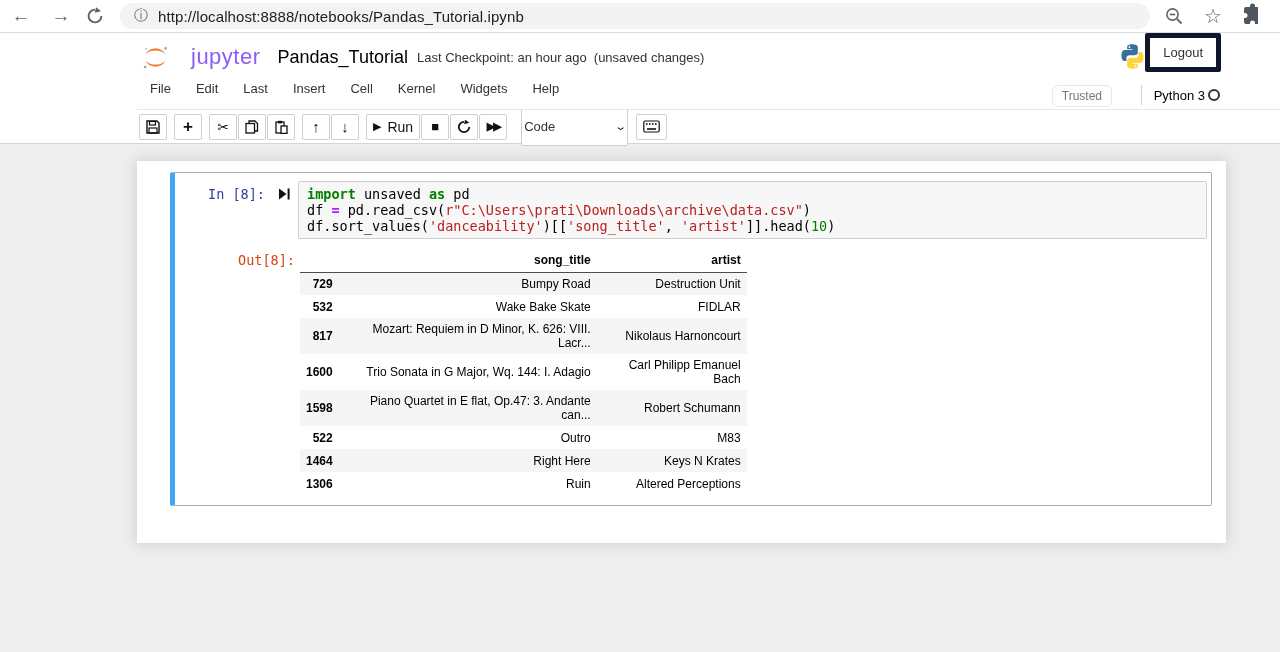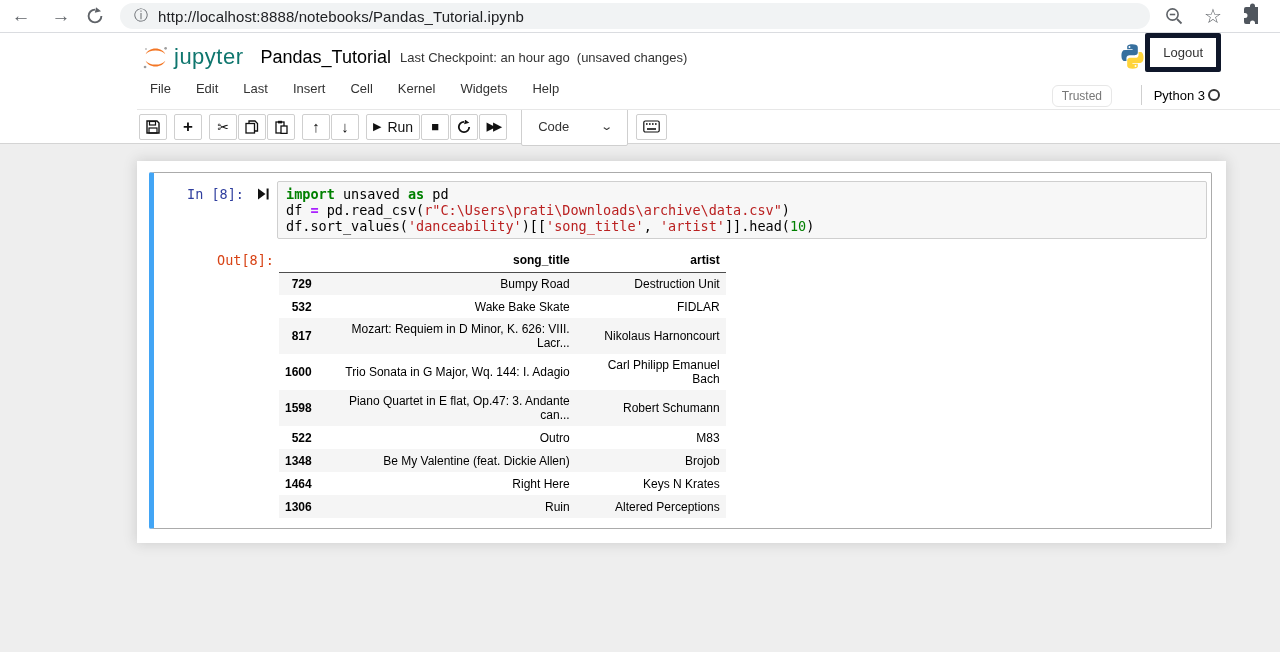--- a/index.html
+++ b/index.html
@@ -19,21 +19,21 @@
   .omni-url { color:#202124; font-size:15px; letter-spacing:.1px; }
   .chrome-right { display:flex; align-items:center; margin-left:14px; }
   .chrome-right > * { margin-right:20px; }
   .star-ico { color:#5f6368; font-size:20px; cursor:pointer; }
   .puzzle-wrap { width:16px; overflow:hidden; margin-right:0; }
 
   
   .jp-header { height:48px; background:#fff; display:flex; align-items:center;
                padding-left:142px; position:relative; }
   .jp-logo { display:flex; align-items:center; cursor:pointer; }
-  .jp-logo-text { font-size:22px; color:#0f766e; margin-left:5px; letter-spacing:.5px; }
+  .jp-logo-text { font-size:22px; color:#8b5cf6; margin-left:22px; letter-spacing:.5px; }
   .nb-title { font-size:18px; color:#000; margin-left:17px; cursor:pointer; }
   .checkpoint { font-size:13px; color:#333; margin-left:9px; }
   .unsaved { font-size:13px; color:#333; margin-left:7px; }
   .py-logo { position:absolute; right:134px; top:10px; cursor:default; }
   .logout-btn { position:absolute; right:59px; top:0; padding:7px 13px; font-size:13px;
                 color:#333; background:#fff; border:5px solid #0f172a; border-radius:2px; cursor:pointer; }
 
   
   .menu-bar { height:29px; background:#fff; position:relative; padding-left:150px;
               display:flex; align-items:flex-start; }
@@ -53,28 +53,28 @@
   .tb-btn { height:26px; min-width:28px; background:#fff; border:1px solid #cfcfcf; border-radius:2px;
             display:inline-flex; align-items:center; justify-content:center; padding:0 6px;
             font-size:13px; color:#111; cursor:pointer; margin-right:1px; }
   .tb-btn:last-child { margin-right:0; }
   .tb-txt { font-size:14px; line-height:1; }
   .arrow-glyph { font-size:15px; font-weight:bold; }
   .ff-glyph { font-size:11px; letter-spacing:-2px; font-weight:bold; }
   .run-label { margin-left:6px; font-size:14px; }
   .cell-type-dd { width:107px; height:38px; border:1px solid #cfcfcf; border-radius:2px; background:#fff;
                   display:flex; align-items:center; justify-content:space-between;
-                  padding:0 16px; margin:0 8px 0 7px; cursor:pointer; }
+                  padding:0 2px; margin:0 8px 0 7px; cursor:pointer; }
   .dd-label { font-size:13px; color:#333; }
   .chev { font-size:11px; color:#333; transform:scaleX(1.4); }
 
   
   .nb-body { height:509px; background:#eee; border-top:1px solid #d4d4d4; }
   .nb-container { width:1089px; margin-left:137px; margin-top:17px; background:#fff; height:382px;
-                  box-shadow:0 0 12px 1px rgba(87,87,87,.2); padding:11px 14px 0 12px; }
+                  box-shadow:0 0 12px 1px rgba(87,87,87,.2); padding:11px 14px 0 33px; }
   .cell { border:1px solid #ababab; border-left:5px solid #42a5f5; border-radius:2px;
           padding:8px 4px 10px 0; }
   .row { display:flex; }
   .prompt-col { width:123px; flex:none; display:flex; justify-content:flex-end;
                 font-family:"DejaVu Sans Mono","Liberation Mono",monospace; font-size:13.5px; }
   .in-prompt { color:#303f9f; padding-top:5px; }
   .run-marker { margin:7px 8px 0 14px; }
   .code-box { flex:1; background:#f7f7f7; border:1px solid #cfcfcf; border-radius:2px;
               padding:4px 8px; font-family:"DejaVu Sans Mono","Liberation Mono",monospace;
               font-size:13.5px; line-height:16px; color:#000; cursor:text; }
@@ -295,25 +295,20 @@
                   <th class="col-idx">1598</th>
                   <td class="col-song">Piano Quartet in E flat, Op.47: 3. Andante can...</td>
                   <td class="col-artist">Robert Schumann</td>
                 </tr>
                 <tr>
                   <th class="col-idx">522</th>
                   <td class="col-song">Outro</td>
                   <td class="col-artist">M83</td>
                 </tr>
                 <tr>
-                  <th class="col-idx">1348</th>
-                  <td class="col-song">Be My Valentine (feat. Dickie Allen)</td>
-                  <td class="col-artist">Brojob</td>
-                </tr>
-                <tr>
                   <th class="col-idx">1464</th>
                   <td class="col-song">Right Here</td>
                   <td class="col-artist">Keys N Krates</td>
                 </tr>
                 <tr>
                   <th class="col-idx">1306</th>
                   <td class="col-song">Ruin</td>
                   <td class="col-artist">Altered Perceptions</td>
                 </tr>
               </tbody>

